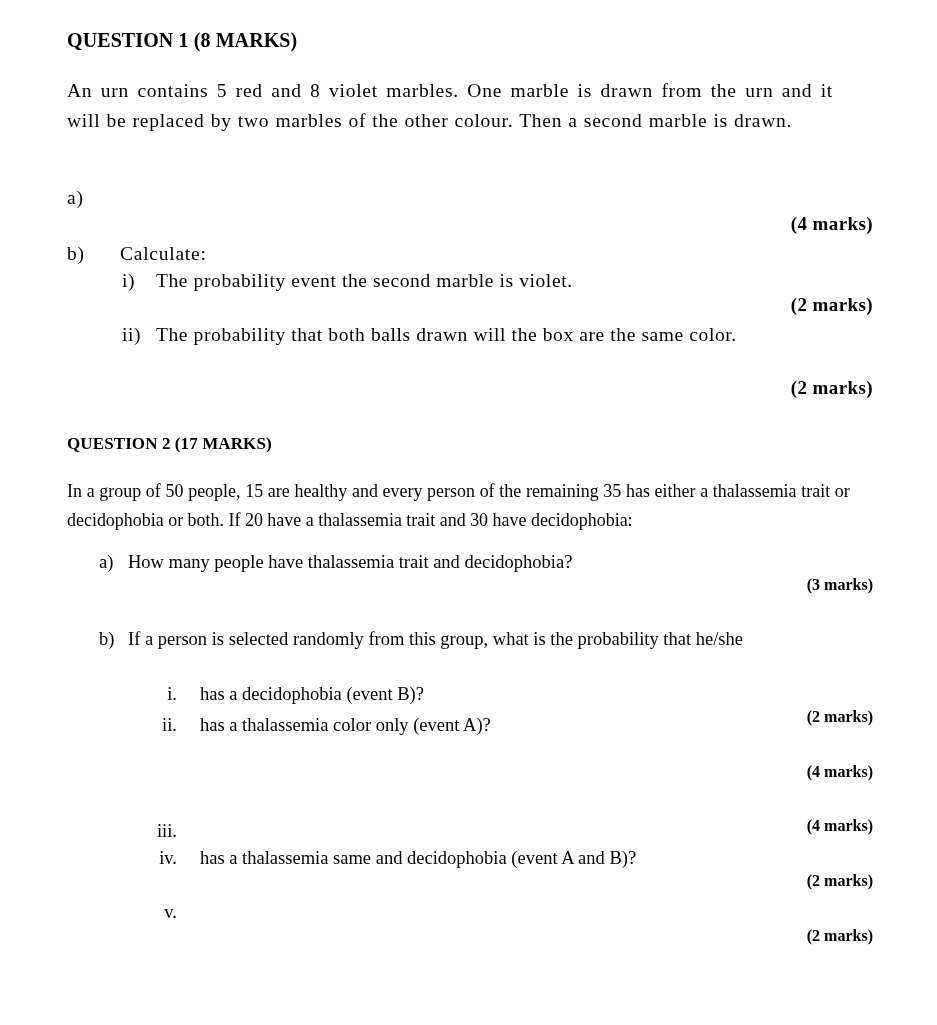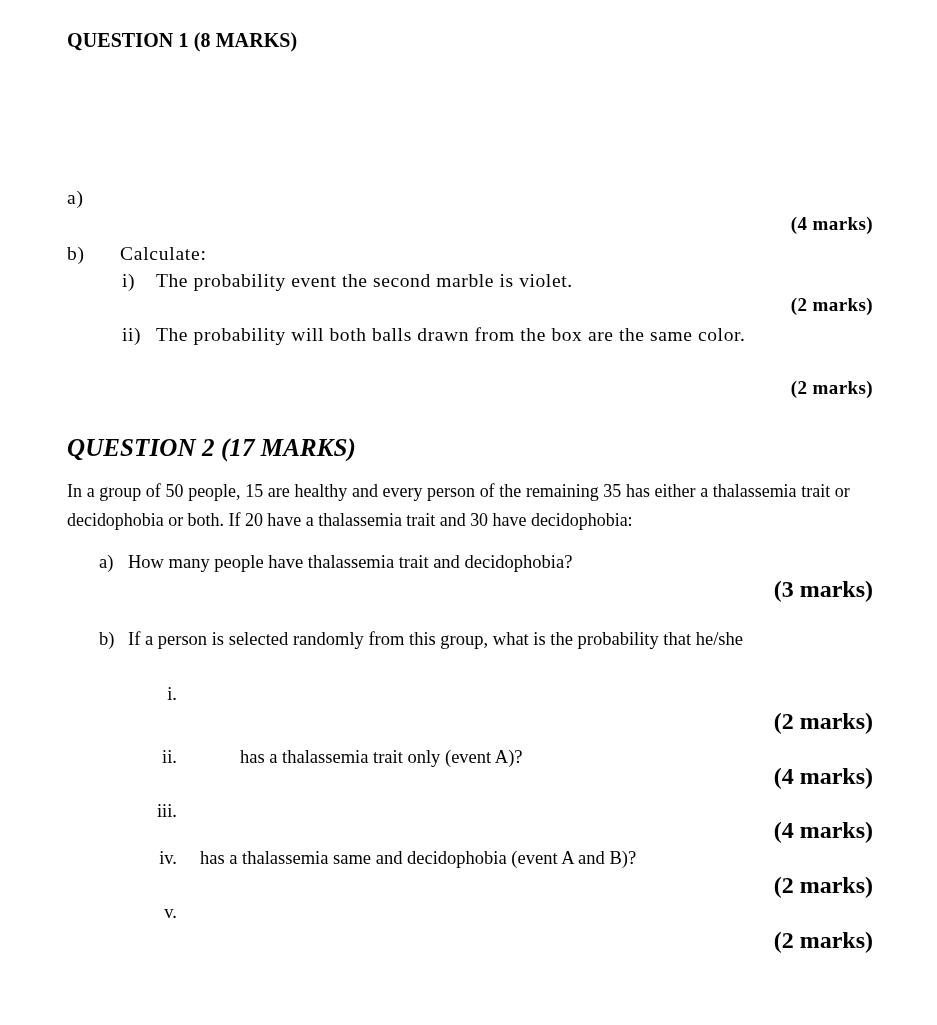--- a/index.html
+++ b/index.html
@@ -122,82 +122,84 @@
     position: absolute;
     right: 64px;
     font-weight: bold;
     white-space: nowrap;
   }
   .marks-q1 {
     font-size: 19px;
     letter-spacing: 0.4px;
   }
   .marks-q2 {
-    font-size: 24px;
+    font-size: 16px;
     letter-spacing: 0px;
     margin-left: 28px;
   }
 </style>
 </head>
 <body>
 
 <div class="page">
 
   <div class="q-heading" style="left:67px; top:29px;">QUESTION 1 (8 MARKS)</div>
 
+  <div class="body-para para-q1" style="top:76px;">An urn contains 5 red and 8 violet marbles. One marble is drawn from the urn and it will be replaced by two marbles of the other colour. Then a second marble is drawn.</div>
 
   <div class="row q1-item" style="top:185px;">
     <span class="marker">a)</span>
   </div>
   <div class="marks marks-q1" style="top:213px;">(4 marks)</div>
 
   <div class="row q1-item" style="top:241px;">
     <span class="marker">b)</span>
     <span class="txt">Calculate:</span>
   </div>
 
   <div class="row q1-sub" style="top:268px;">
     <span class="marker">i)</span>
     <span class="txt">The probability event the second marble is violet.</span>
   </div>
   <div class="marks marks-q1" style="top:294px;">(2 marks)</div>
 
   <div class="row q1-sub two" style="top:322px;">
     <span class="marker">ii)</span>
-    <span class="txt">The probability will both balls drawn from the box are the same color.</span>
+    <span class="txt">The probability that both balls drawn will the box are the same color.</span>
   </div>
   <div class="marks marks-q1" style="top:377px;">(2 marks)</div>
 
-  <div class="q-heading" style="left:67px; top:434px; font-size:25px;font-style:italic;">QUESTION 2 (17 MARKS)</div>
+  <div class="q-heading" style="left:67px; top:434px; font-size:17px;">QUESTION 2 (17 MARKS)</div>
 
   <div class="body-para para-q2" style="top:477px;">In a group of 50 people, 15 are healthy and every person of the remaining 35 has either a thalassemia trait or decidophobia or both. If 20 have a thalassemia trait and 30 have decidophobia:</div>
 
   <div class="row q2-item" style="top:549px;">
     <span class="marker">a)</span>
     <span class="txt">How many people have thalassemia trait and decidophobia?</span>
   </div>
   <div class="marks marks-q2" style="top:576px;">(3 marks)</div>
 
   <div class="row q2-item" style="top:626px;">
     <span class="marker">b)</span>
     <span class="txt">If a person is selected randomly from this group, what is the probability that he/she</span>
   </div>
 
   <div class="row q2-sub" style="top:681px;">
     <span class="marker">i.</span>
+    <span class="txt">has a decidophobia (event B)?</span>
   </div>
   <div class="marks marks-q2" style="top:708px;">(2 marks)</div>
 
-  <div class="row q2-sub" style="top:744px;gap:40px;">
+  <div class="row q2-sub" style="top:712px;">
     <span class="marker">ii.</span>
-    <span class="txt">has a thalassemia trait only (event A)?</span>
+    <span class="txt">has a thalassemia color only (event A)?</span>
   </div>
   <div class="marks marks-q2" style="top:763px;">(4 marks)</div>
 
-  <div class="row q2-sub" style="top:798px;justify-content:space-between;">
+  <div class="row q2-sub" style="top:818px;justify-content:space-between;">
     <span class="marker">iii.</span>
   </div>
   <div class="marks marks-q2" style="top:817px;">(4 marks)</div>
 
   <div class="row q2-sub" style="top:845px;align-items:flex-end;">
     <span class="marker">iv.</span>
     <span class="txt">has a thalassemia same and decidophobia (event A and B)?</span>
   </div>
   <div class="marks marks-q2" style="top:872px;">(2 marks)</div>
 

